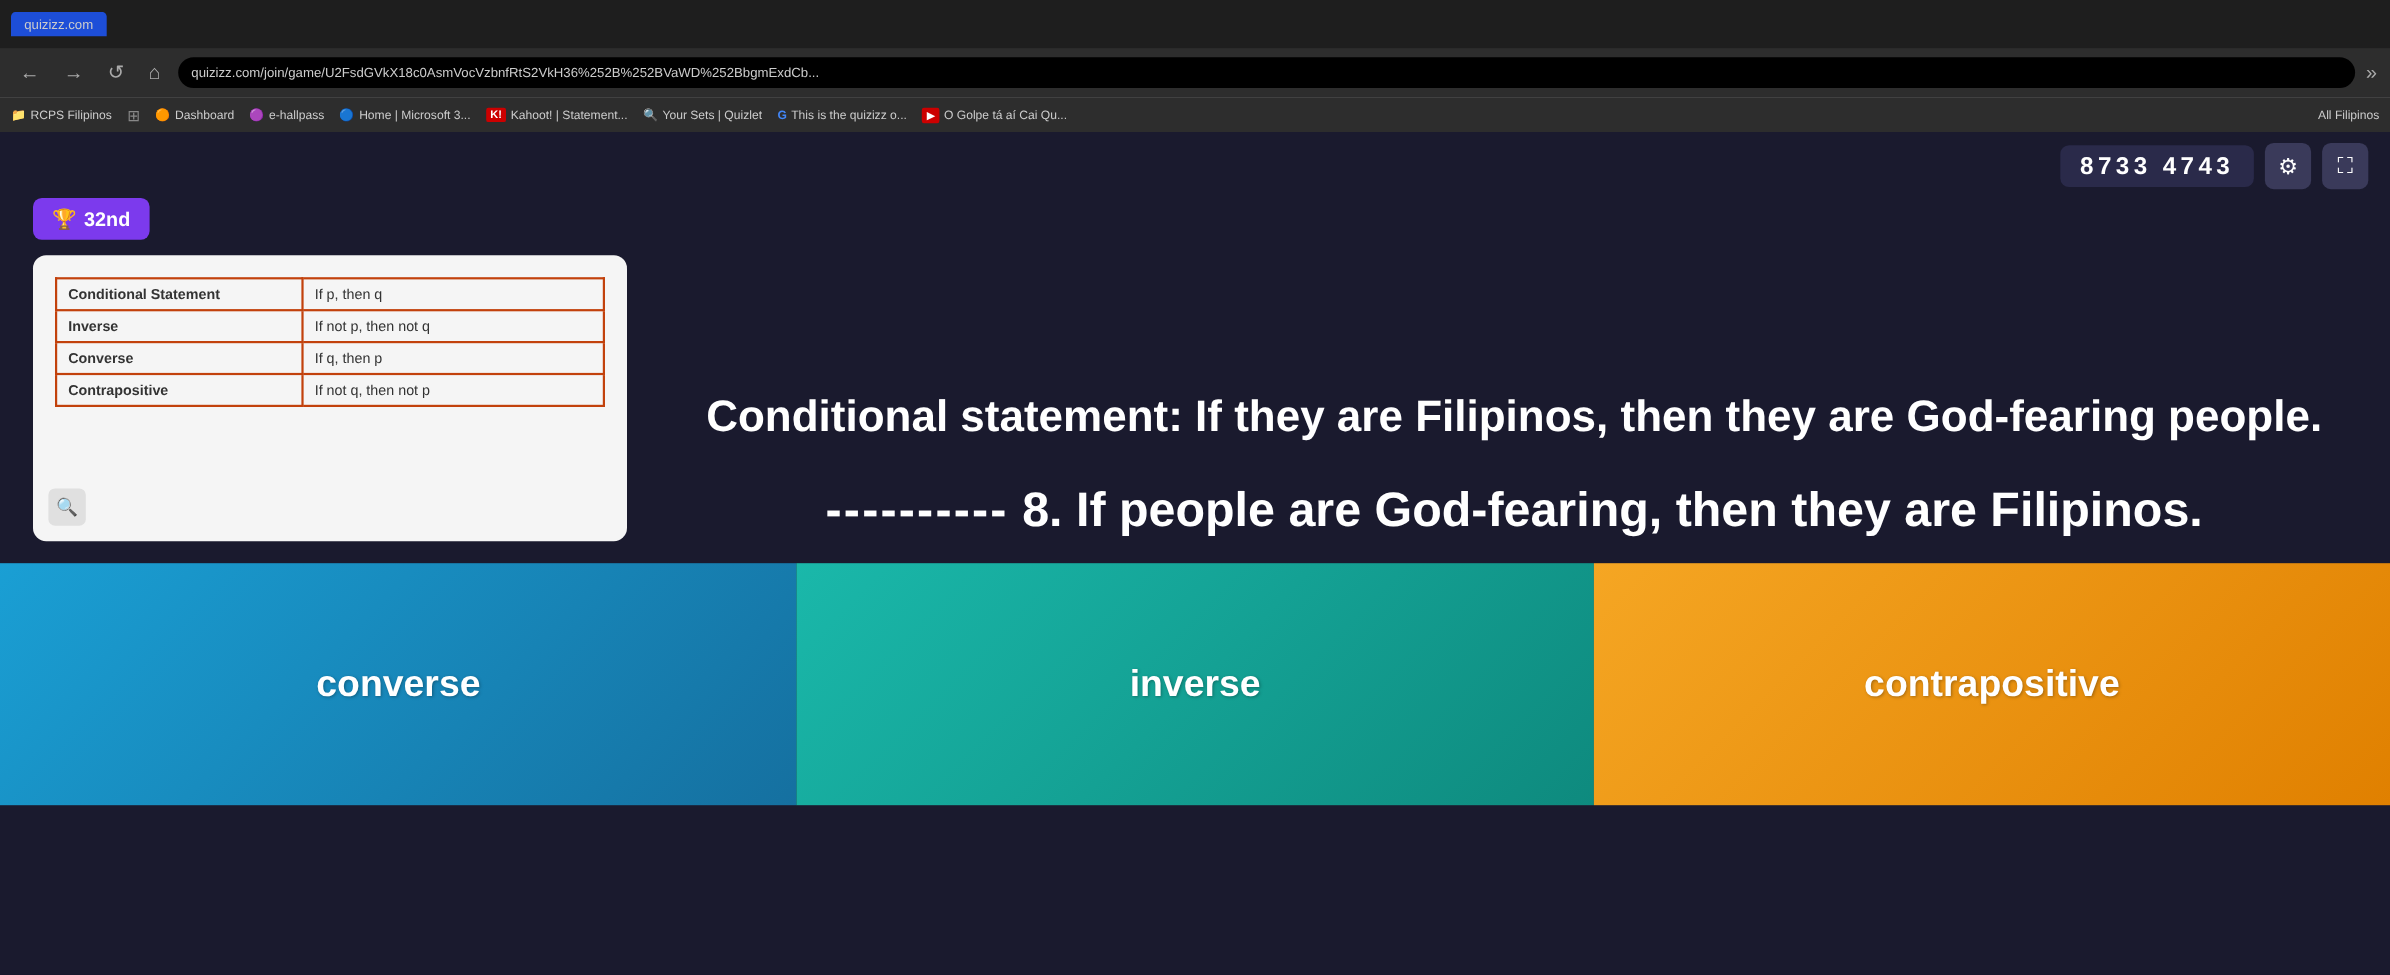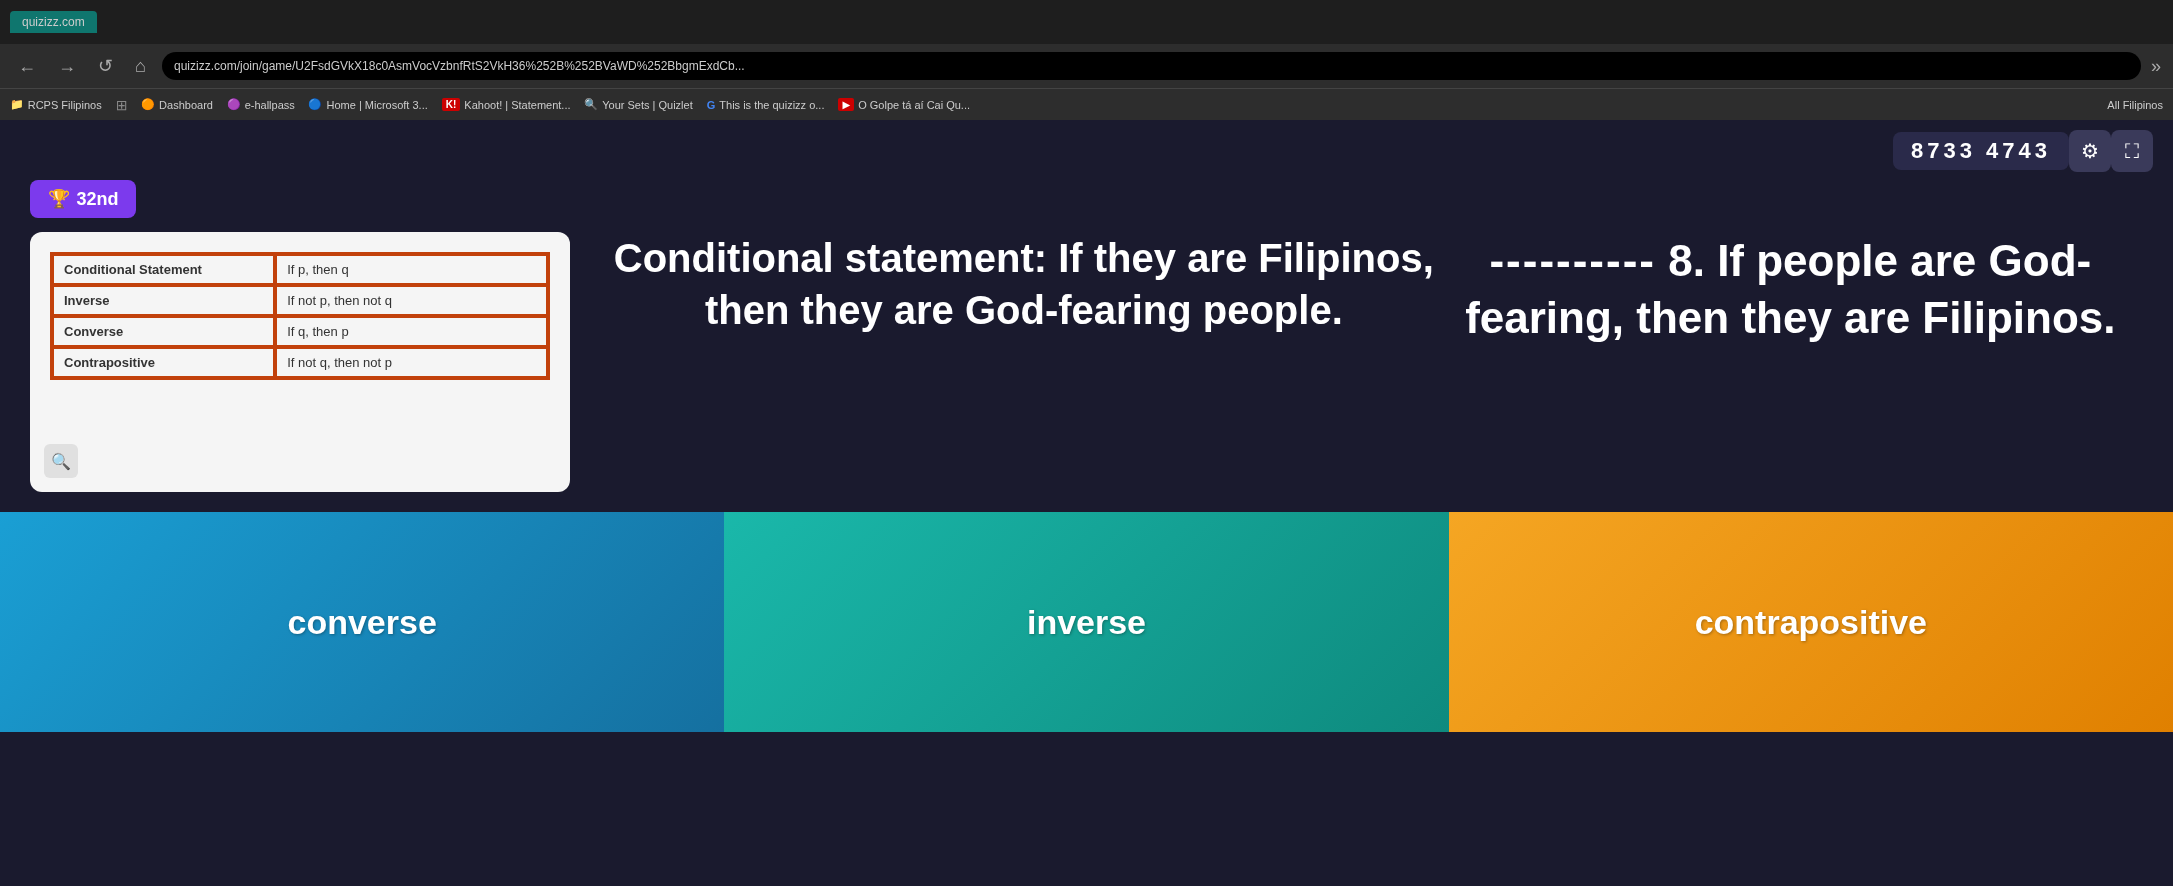--- a/index.html
+++ b/index.html
@@ -86,20 +86,21 @@
       height: calc(886px - 120px);
       position: relative;
     }
 
     
     .game-top-bar {
       display: flex;
       justify-content: flex-end;
       align-items: center;
       padding: 10px 20px;
+      gap: 10px;
     }
     .game-code {
       background: #2a2a4a;
       color: #fff;
       font-size: 22px;
       font-weight: bold;
       padding: 6px 18px;
       border-radius: 8px;
       letter-spacing: 4px;
     }
@@ -152,21 +153,21 @@
       height: 260px;
       position: relative;
     }
     .logic-table {
       width: 100%;
       border-collapse: collapse;
       font-size: 13px;
     }
     .logic-table td {
       padding: 6px 10px;
-      border: 4px solid #c2410c;
+      border: 2px solid #c2410c;
       color: #333;
     }
     .logic-table td:first-child {
       font-weight: bold;
       width: 45%;
     }
     .table-search-btn {
       position: absolute;
       bottom: 14px;
       left: 14px;
@@ -179,21 +180,21 @@
       align-items: center;
       justify-content: center;
       cursor: pointer;
       font-size: 16px;
     }
 
     
     .question-area {
       flex: 1;
       display: flex;
-      flex-direction: row;
+      flex-direction: column;
       justify-content: flex-end;
     }
     .question-title {
       color: #fff;
       font-size: 40px;
       font-weight: bold;
       text-align: center;
       line-height: 1.3;
       margin-bottom: 30px;
     }
@@ -236,21 +237,21 @@
     }
     .answer-btn.orange {
       background: linear-gradient(135deg, #f5a623, #e08000);
     }
   </style>
 </head>
 <body>
 
 <div class="browser-chrome">
   <div class="browser-tabs-bar">
-    <span style="color:#ccc;font-size:12px;background:#0f766e;padding:4px 12px;border-radius:4px 4px 0 0;">quizizz.com</span>
+    <span style="color:#ccc;font-size:12px;background:#1d4ed8;padding:4px 12px;border-radius:4px 4px 0 0;">quizizz.com</span>
   </div>
   <div class="browser-nav-bar">
     <button class="nav-btn">←</button>
     <button class="nav-btn">→</button>
     <button class="nav-btn">↺</button>
     <button class="nav-btn">⌂</button>
     <div class="address-bar">
       <span>quizizz.com/join/game/U2FsdGVkX18c0AsmVocVzbnfRtS2VkH36%252B%252BVaWD%252BbgmExdCb...</span>
     </div>
     <span style="color:#aaa;font-size:18px;cursor:pointer;">»</span>

